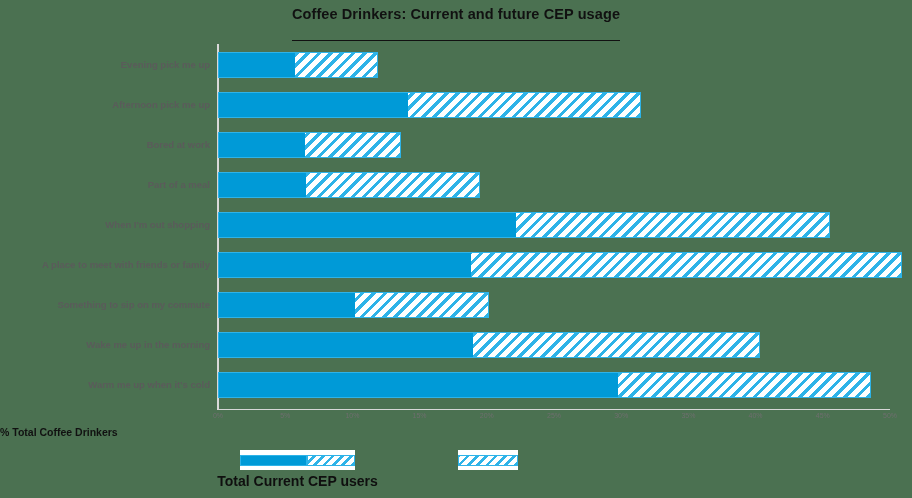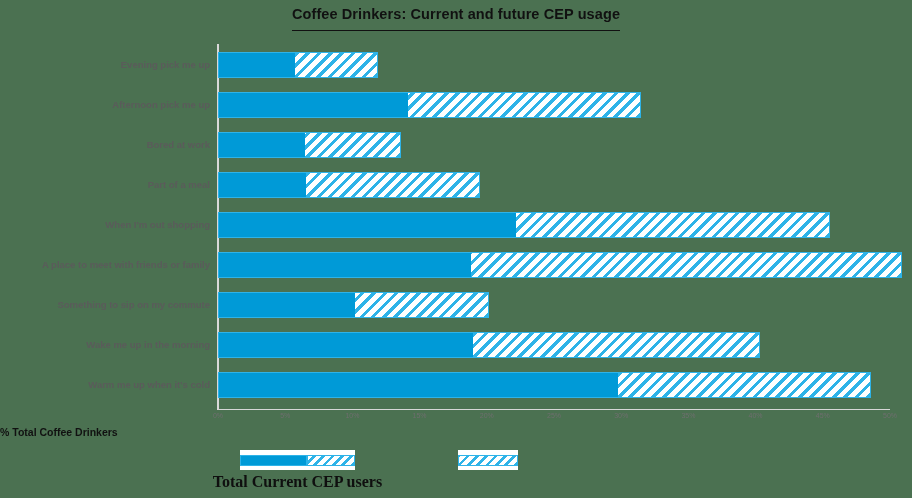--- a/index.html
+++ b/index.html
@@ -27,21 +27,21 @@
     left: 0;
     width: 912px;
     text-align: center;
     font-size: 14.5px;
     font-weight: bold;
     color: #111111;
     letter-spacing: 0.1px;
   }
   .chart-title span {
     border-bottom: 1.5px solid #111111;
-    padding-bottom: 8px;
+    padding-bottom: 18px;
   }
 
   
   .plot-area {
     position: absolute;
     left: 218px;
     top: 46px;
     width: 672px;
     height: 362px;
   }
@@ -167,26 +167,25 @@
     background-color: #ffffff;
     background-image: repeating-linear-gradient(
       -45deg,
       #2eb3e8 0px,
       #2eb3e8 2.6px,
       #ffffff 2.6px,
       #ffffff 6.6px
     );
   }
   .legend-label {
-    font-size: 16px;
+    font-size: 14px;
     font-weight: bold;
     color: #0f0f0f;
     margin-top: 3px;
     white-space: nowrap;
-    font-family: Liberation Serif, serif;
   }
 </style>
 </head>
 <body>
 
 <div id="chart-root">
 
   <div class="chart-title">
     <span>Coffee Drinkers: Current and future CEP usage</span>
   </div>

